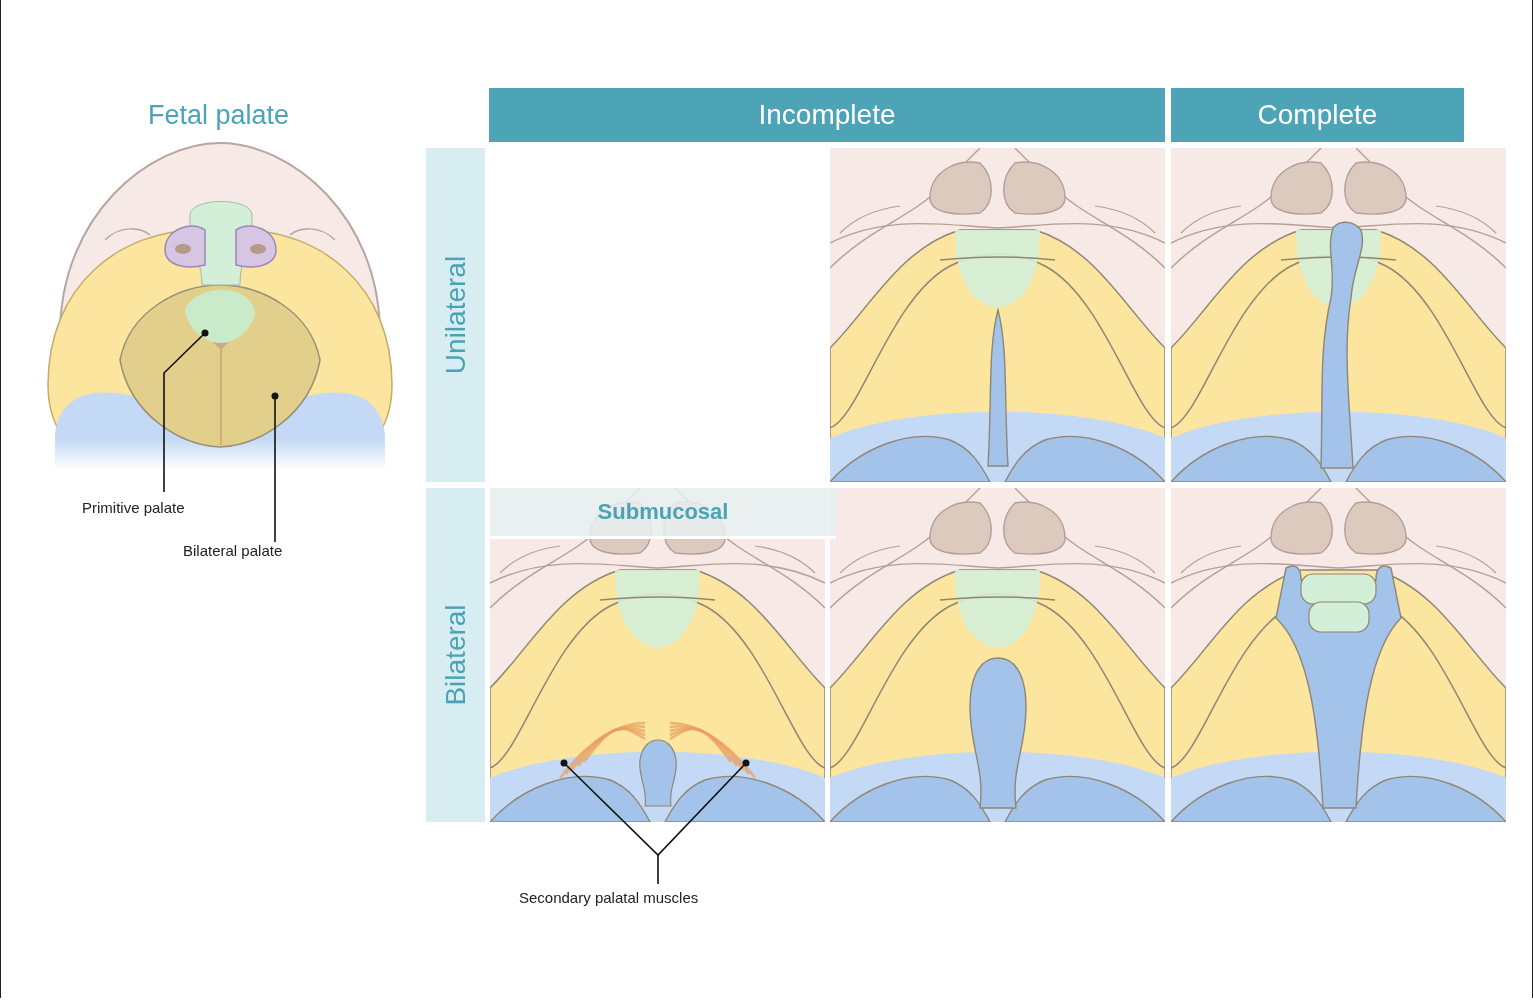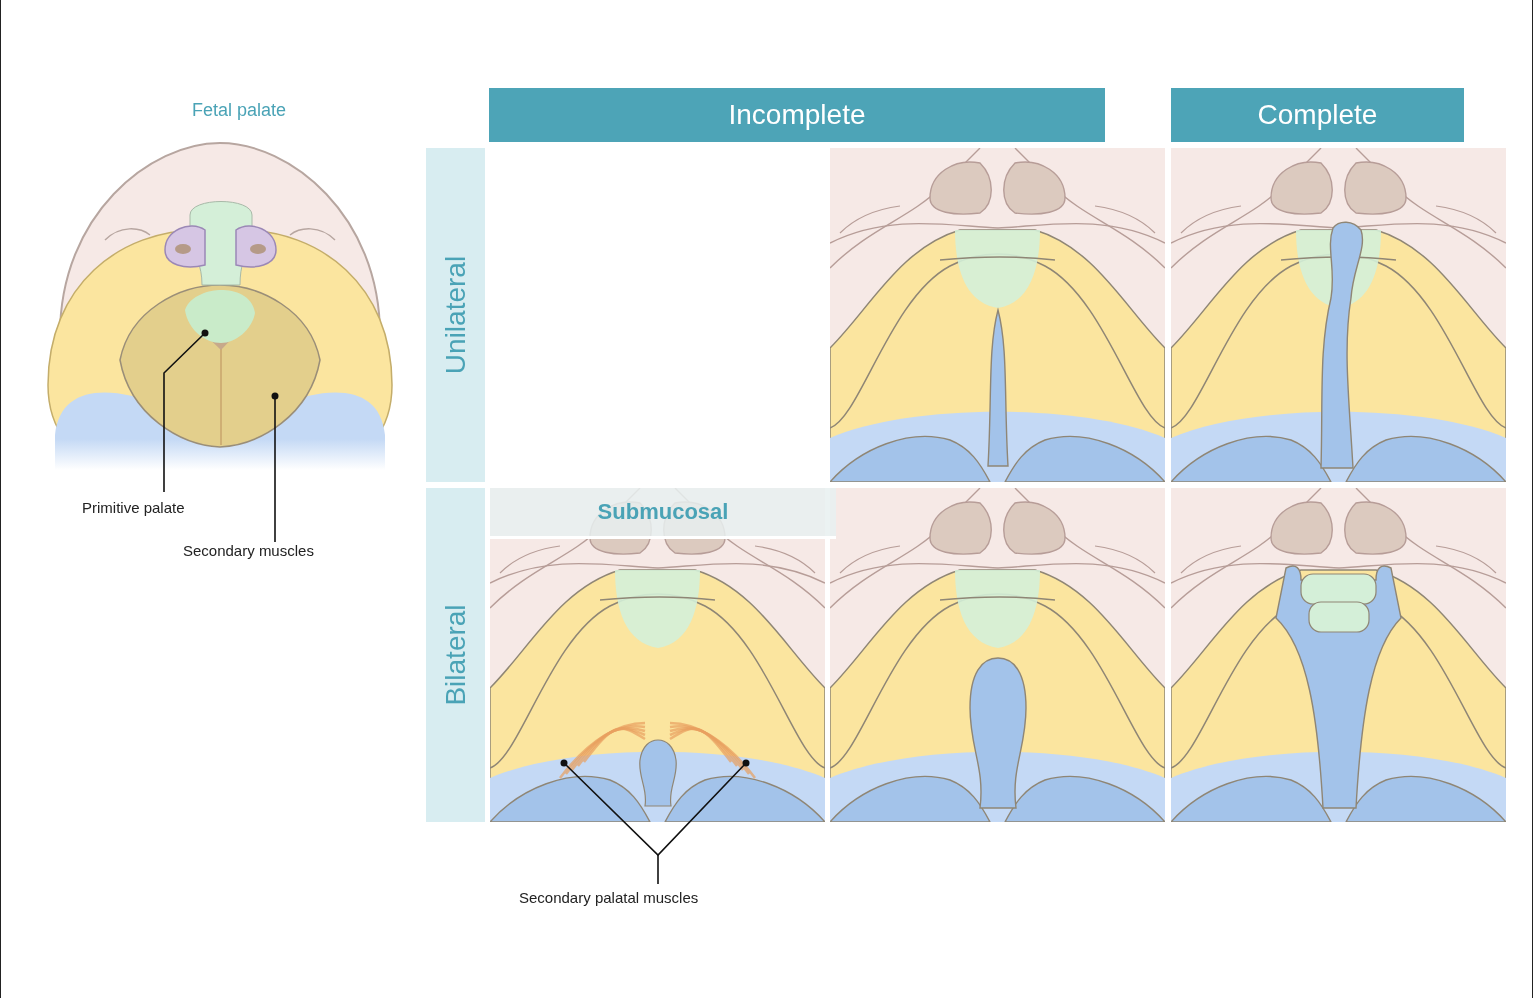--- a/index.html
+++ b/index.html
@@ -1,18 +1,18 @@
 <!DOCTYPE html>
 <html><head>
 <meta charset="utf-8">
 <style>
   html,body{margin:0;padding:0;background:#fff;}
   body{width:1533px;height:1000px;position:relative;overflow:hidden;font-family:"Liberation Sans","DejaVu Sans",sans-serif;}
   .frame{position:absolute;left:0;top:0;width:1531px;height:998px;border-left:1px solid #222;border-right:1px solid #222;}
-  .title{position:absolute;color:#4aa3b6;font-size:18px;margin-left:44px;}
+  .title{position:absolute;color:#4aa3b6;font-size:27px;}
   .col-header{position:absolute;top:88px;height:54px;background:#4da4b7;color:#fff;font-size:28px;display:flex;align-items:center;justify-content:center;}
   .row-header{position:absolute;left:426px;width:59px;background:#d8edf1;}
   .row-header span{position:absolute;left:50%;top:50%;transform:translate(-50%,-50%) rotate(-90deg);color:#4aa3b6;font-size:28px;white-space:nowrap;}
   .panel{position:absolute;width:335px;height:334px;overflow:hidden;}
   .panel svg{display:block;}
   .label{position:absolute;font-size:15px;color:#222;white-space:nowrap;}
   .sub-band{position:absolute;left:490px;top:488px;width:346px;height:48px;background:rgba(232,240,240,0.85);display:flex;align-items:center;justify-content:center;color:#4aa3b6;font-size:22px;font-weight:bold;border-bottom:3px solid #fff;}
   svg.overlay{position:absolute;left:0;top:0;pointer-events:none;}
 </style>
 </head>
@@ -39,23 +39,23 @@
   <path d="M160,195 L200,195 L181,215 Z" fill="#c7a98b"></path>
   <path d="M145,175 C150,160 170,155 181,155 C195,155 212,160 215,178 C212,195 195,208 181,208 C165,208 148,195 145,175 Z" fill="#c9ebc9"></path>
   <path d="M150,80 C150,62 212,62 212,80 L212,110 C205,120 200,130 200,150 L162,150 C162,130 155,120 150,110 Z" fill="#d4efd8" stroke="#a8b9a8" stroke-width="1"></path>
   <path d="M125,115 C125,95 150,85 165,95 L165,130 C145,135 125,130 125,115 Z" fill="#d6c6e4" stroke="#9b88b6" stroke-width="1.5"></path>
   <path d="M236,115 C236,95 211,85 196,95 L196,130 C216,135 236,130 236,115 Z" fill="#d6c6e4" stroke="#9b88b6" stroke-width="1.5"></path>
   <ellipse cx="143" cy="114" rx="8" ry="5" fill="#b59a88"></ellipse>
   <ellipse cx="218" cy="114" rx="8" ry="5" fill="#b59a88"></ellipse>
 </svg>
 
 <div class="label" style="left:82px;top:499px;">Primitive palate</div>
-<div class="label" style="left:183px;top:542px;">Secondary muscles</div>
+<div class="label" style="left:183px;top:542px;">Bilateral palate</div>
 
-<div class="col-header" style="left:489px;width:616px;">Incomplete</div>
+<div class="col-header" style="left:489px;width:676px;">Incomplete</div>
 <div class="col-header" style="left:1171px;width:293px;">Complete</div>
 
 <div class="row-header" style="top:148px;height:334px;">
     <span>Unilateral</span>
   </div>
 <div class="row-header" style="top:488px;height:334px;">
     <span>Bilateral</span>
   </div>
 
 <div class="panel" style="left:830px;top:148px;">

